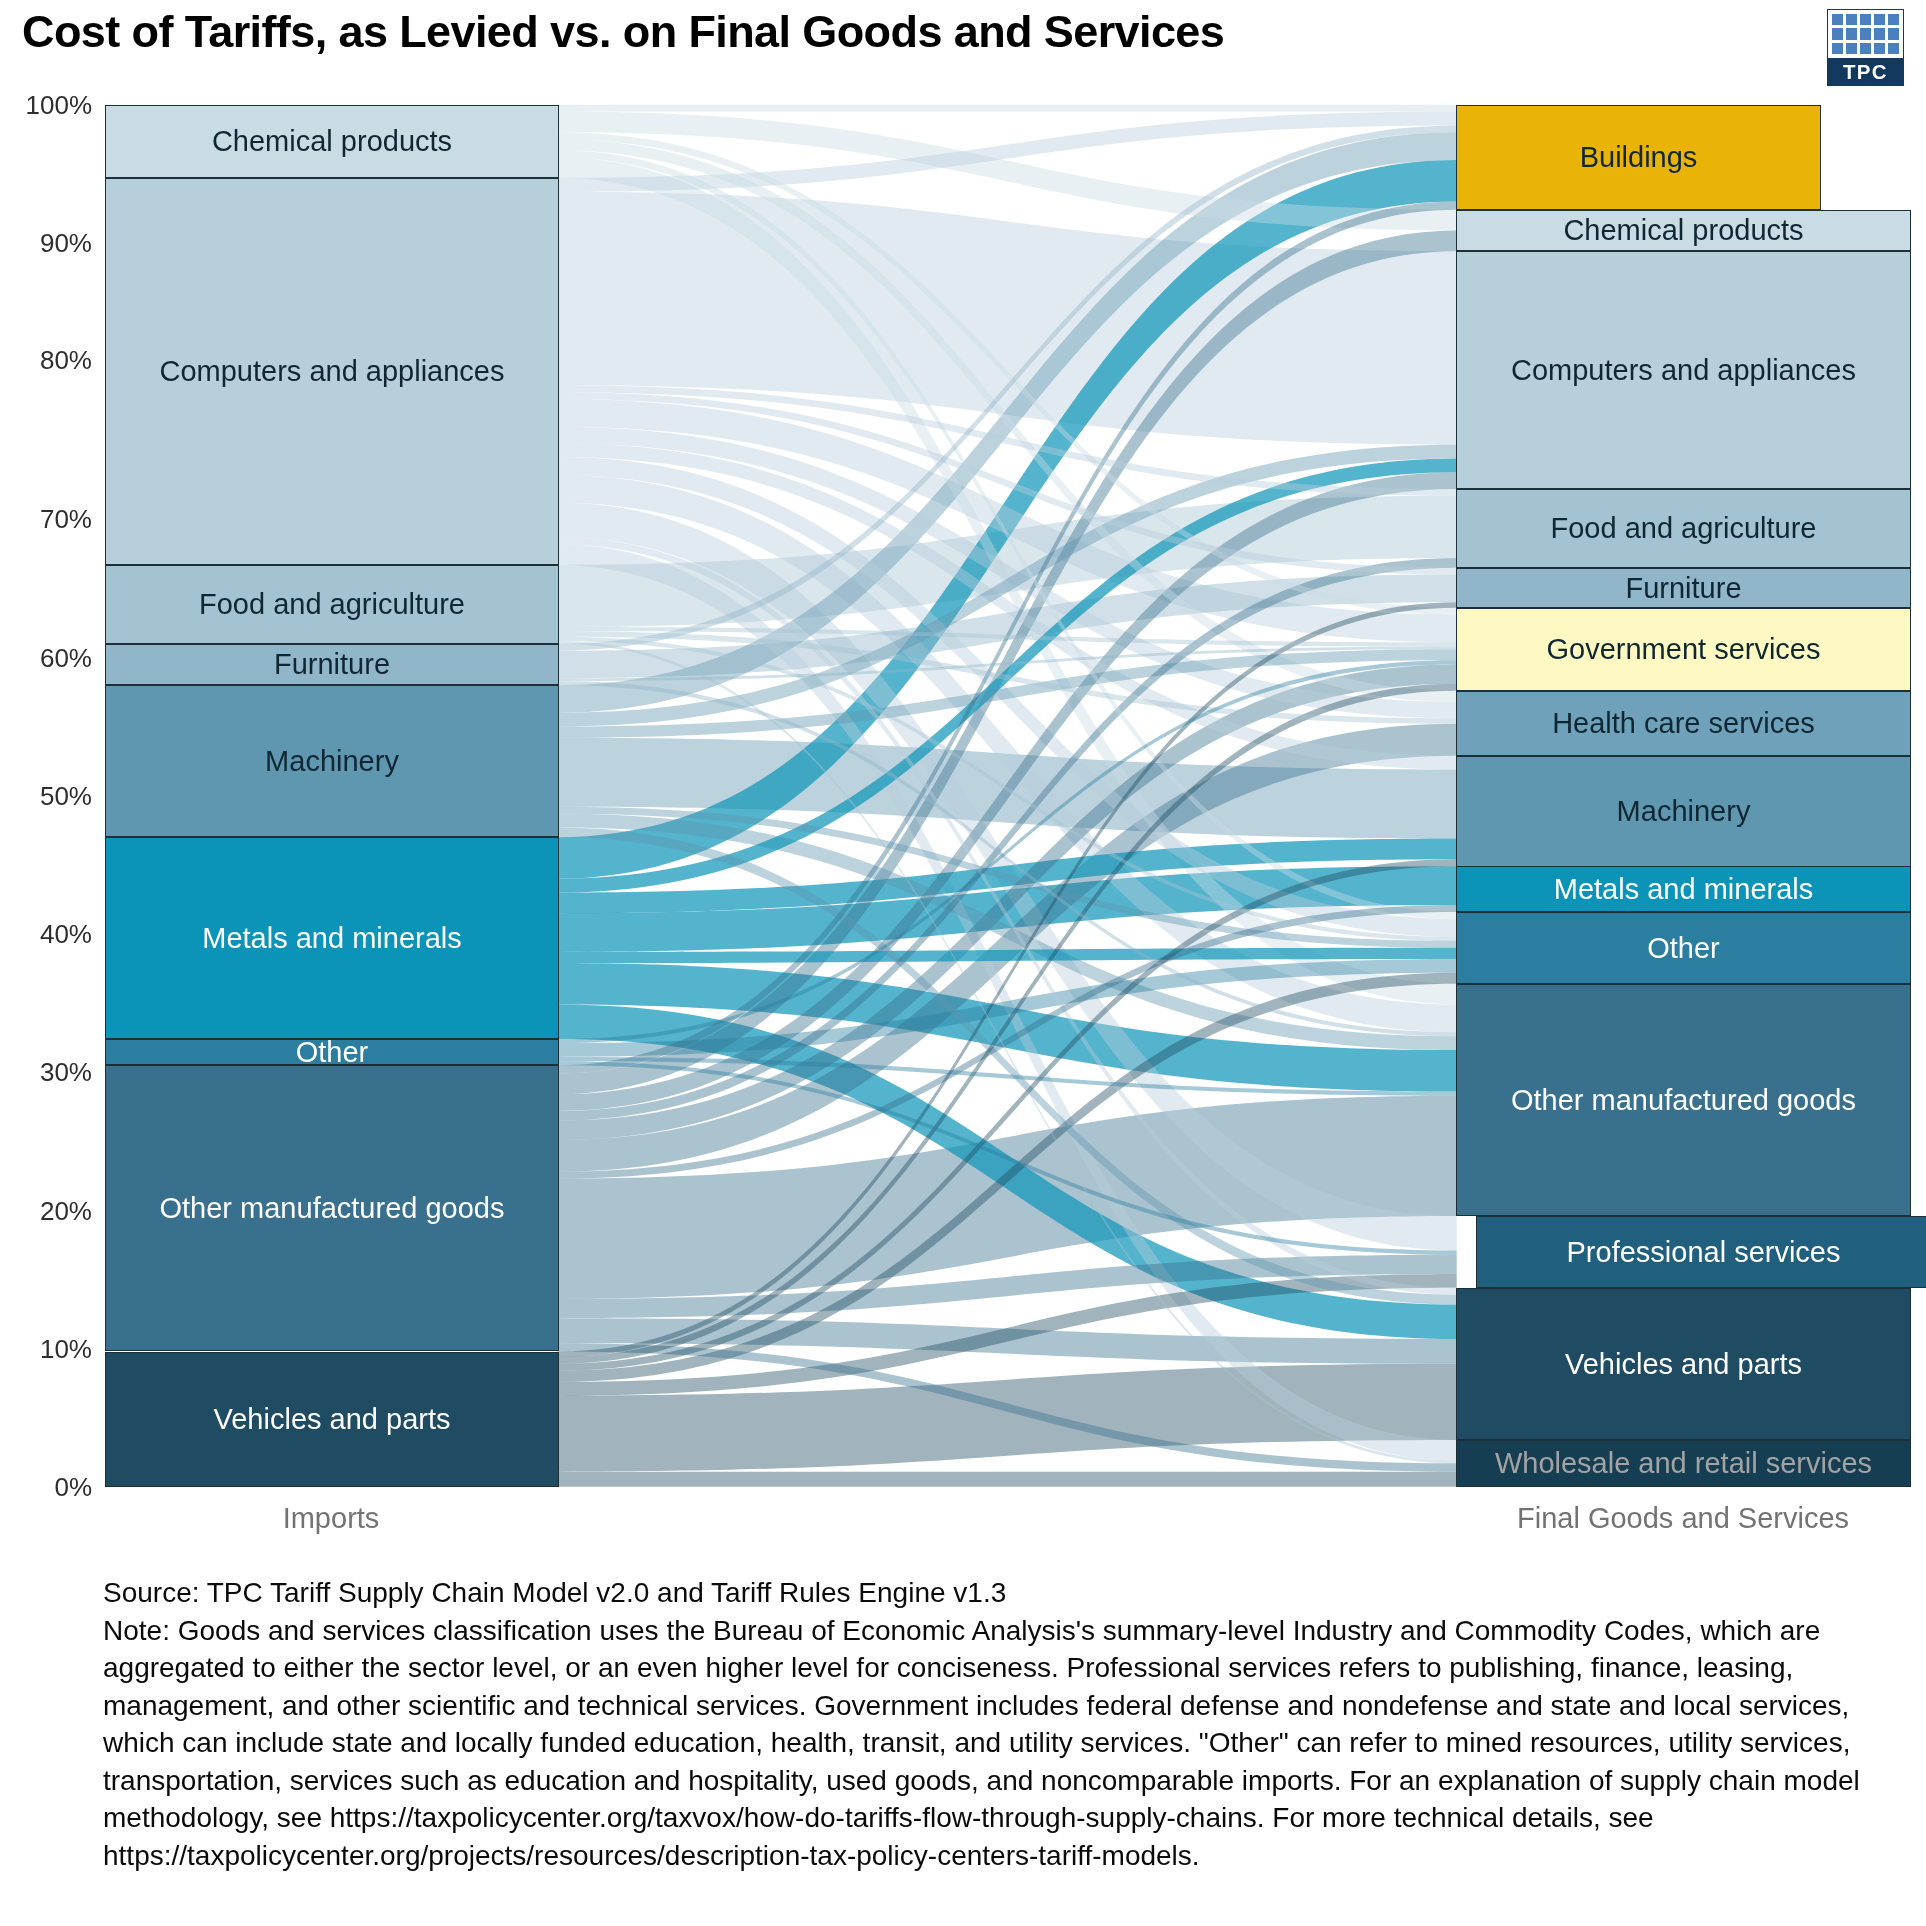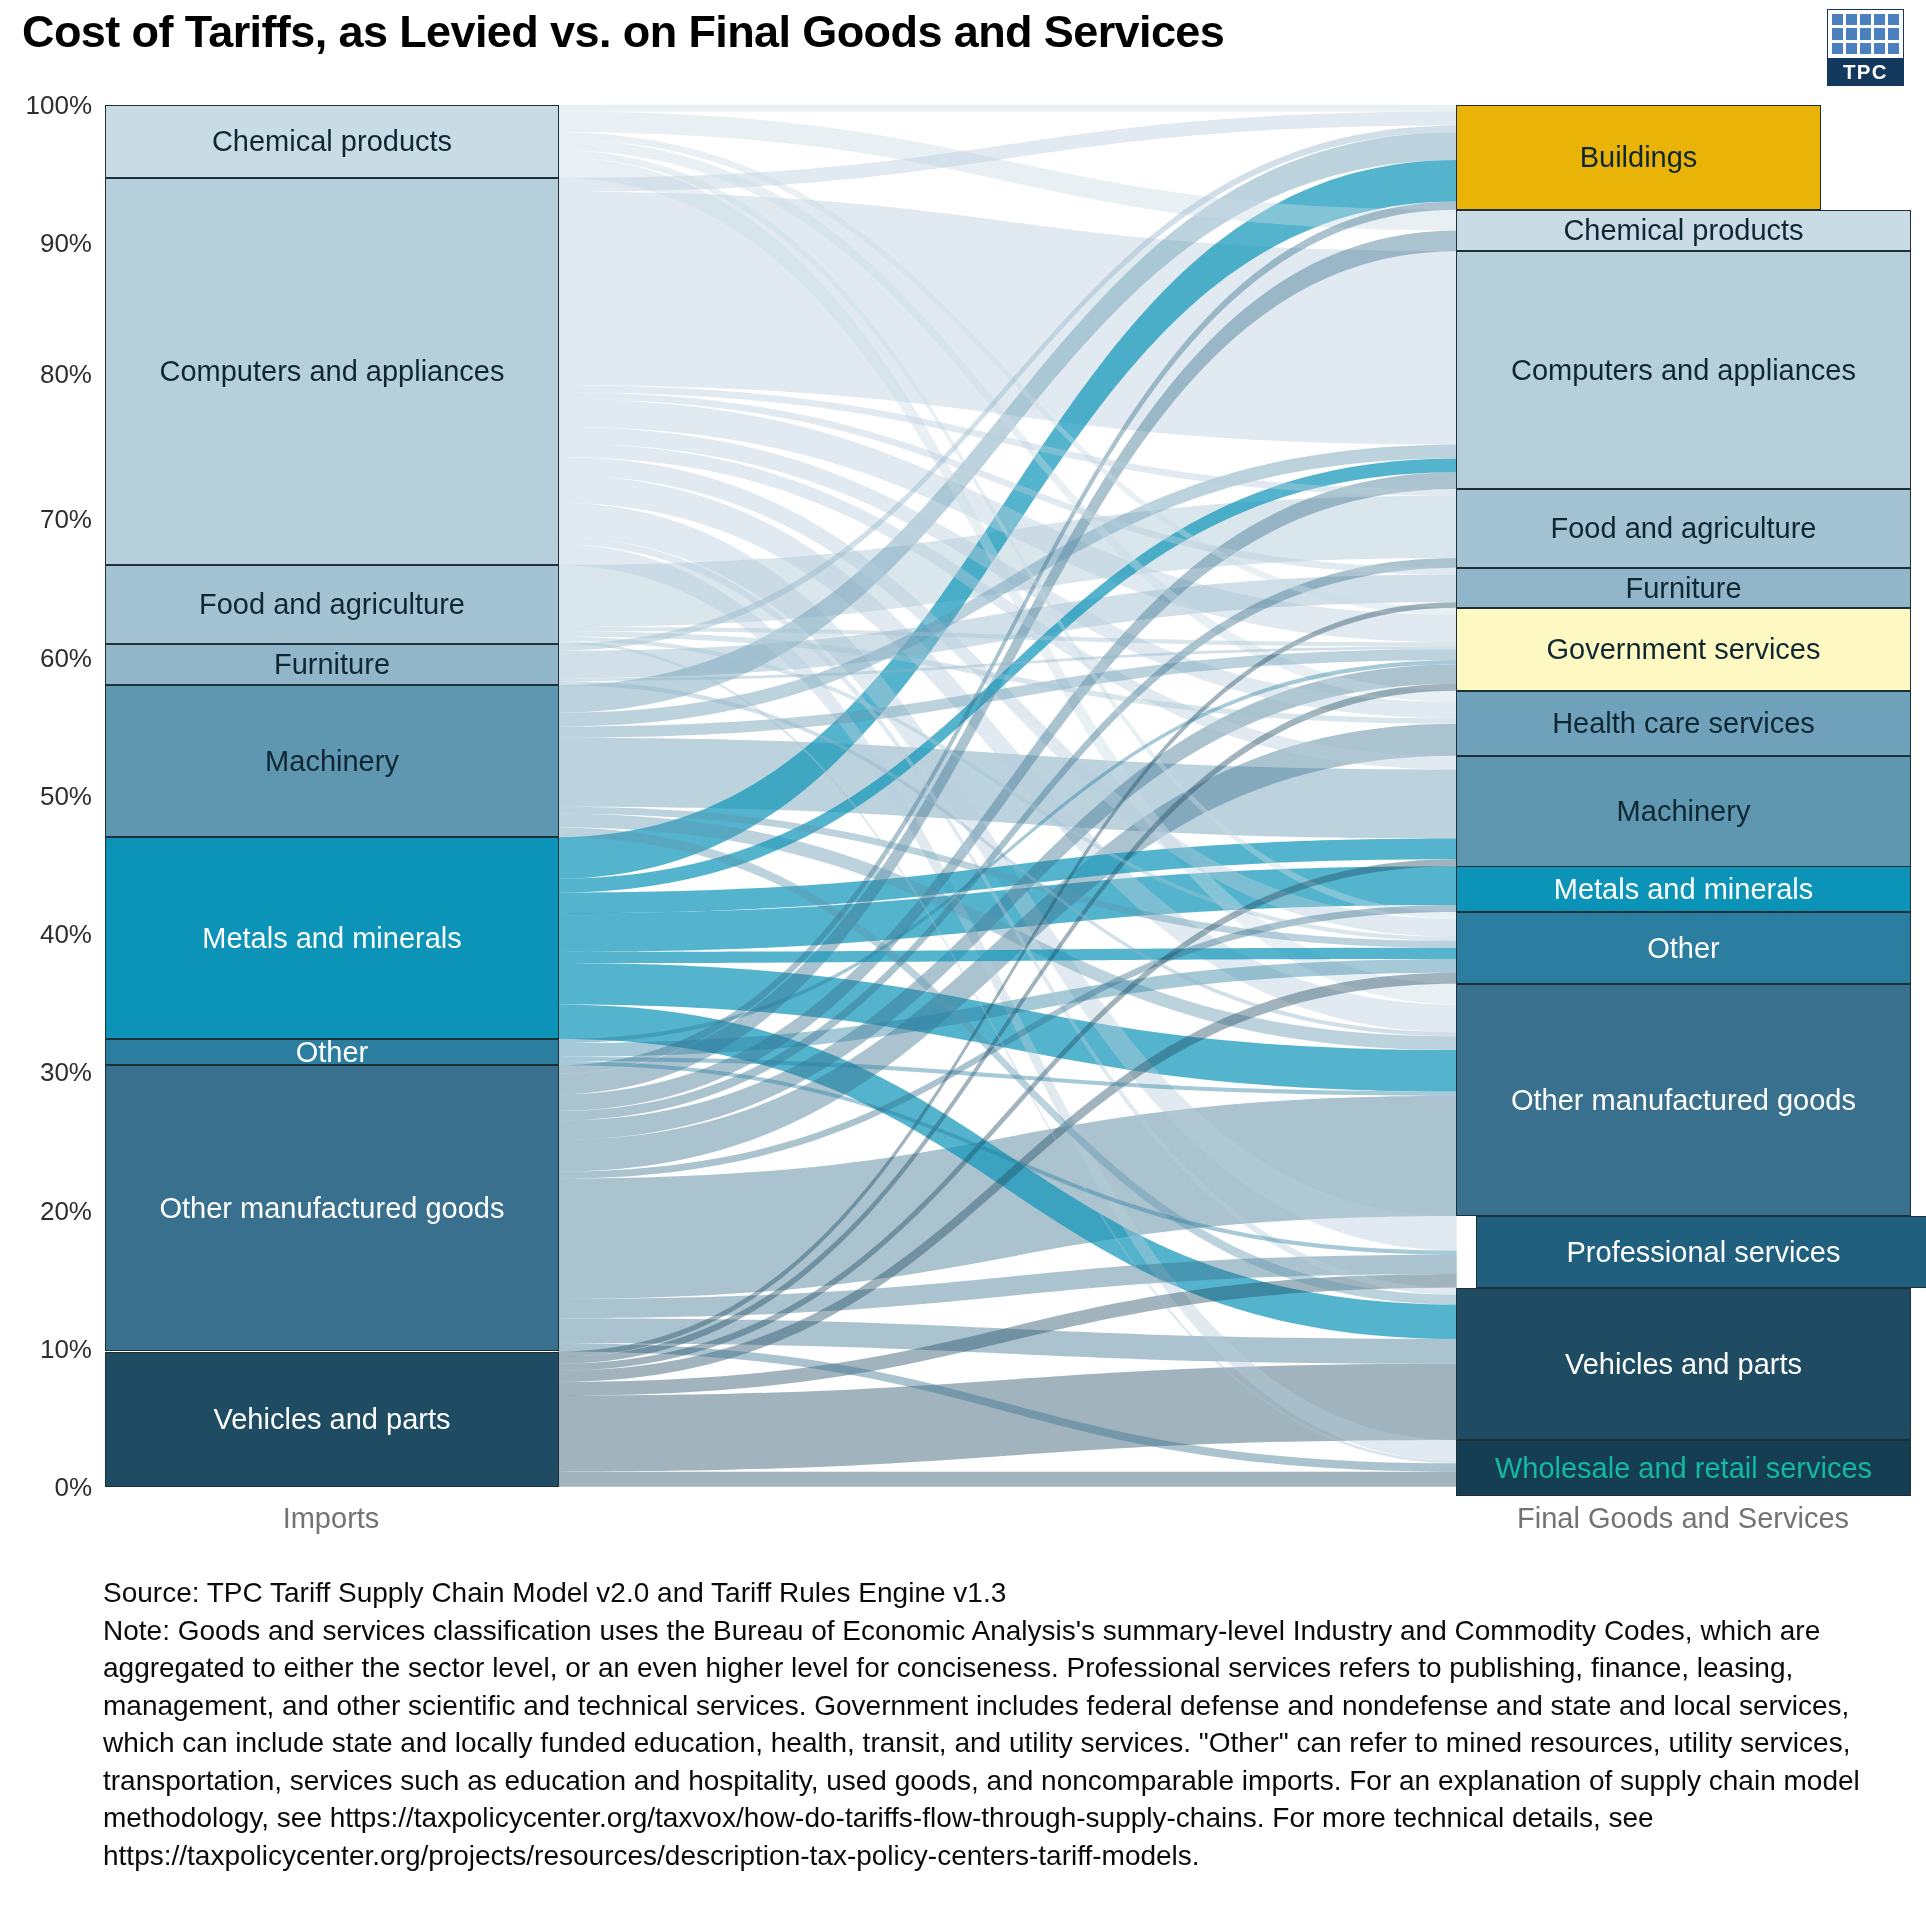--- a/index.html
+++ b/index.html
@@ -136,21 +136,21 @@
       <path d="M 868 1646.4 C 1568.5 1646.4, 1568.5 1700.2, 2269 1700.2 L 2269 1706.7 C 1568.5 1706.7, 1568.5 1652.9, 868 1652.9 Z" fill="#2b7e9f" fill-opacity="0.42"></path>
       <path d="M 868 1618.4 C 1568.5 1618.4, 1568.5 1028.5, 2269 1028.5 L 2269 1035.0 C 1568.5 1035.0, 1568.5 1624.9, 868 1624.9 Z" fill="#2b7e9f" fill-opacity="0.42"></path>
       <path d="M 868 1652.9 C 1568.5 1652.9, 1568.5 1947.8, 2269 1947.8 L 2269 1954.3 C 1568.5 1954.3, 1568.5 1659.3, 868 1659.3 Z" fill="#2b7e9f" fill-opacity="0.42"></path>
       <path d="M 868 998.4 C 1568.5 998.4, 1568.5 2275.1, 2269 2275.1 L 2269 2279.4 C 1568.5 2279.4, 1568.5 1002.7, 868 1002.7 Z" fill="#a4c3d2" fill-opacity="0.42"></path>
       <path d="M 868 1056.5 C 1568.5 1056.5, 1568.5 1007.0, 2269 1007.0 L 2269 1011.3 C 1568.5 1011.3, 1568.5 1060.8, 868 1060.8 Z" fill="#92b6c9" fill-opacity="0.42"></path>
     </svg>
 
   <div id="yaxis">
       <div class="ytick" style="top: 105px;">100%</div>
       <div class="ytick" style="top: 243px;">90%</div>
-      <div class="ytick" style="top: 374px;">80%</div>
+      <div class="ytick" style="top: 360px;">80%</div>
       <div class="ytick" style="top: 519px;">70%</div>
       <div class="ytick" style="top: 658px;">60%</div>
       <div class="ytick" style="top: 796px;">50%</div>
       <div class="ytick" style="top: 934px;">40%</div>
       <div class="ytick" style="top: 1072px;">30%</div>
       <div class="ytick" style="top: 1211px;">20%</div>
       <div class="ytick" style="top: 1349px;">10%</div>
       <div class="ytick" style="top: 1487px;">0%</div>
     </div>
   <div id="lnodes">
@@ -171,21 +171,21 @@
       <div class="node" style="left: 1456px; top: 489px; width: 455px; height: 79px; background: rgb(164, 195, 210); color: rgb(15, 39, 51);">Food and agriculture</div>
       <div class="node" style="left: 1456px; top: 568px; width: 455px; height: 40px; background: rgb(146, 182, 201); color: rgb(15, 39, 51);">Furniture</div>
       <div class="node" style="left: 1456px; top: 608px; width: 455px; height: 83px; background: #fef9c3; color: rgb(15, 39, 51);">Government services</div>
       <div class="node" style="left: 1456px; top: 691px; width: 455px; height: 65px; background: rgb(111, 162, 186); color: rgb(15, 39, 51);">Health care services</div>
       <div class="node" style="left: 1456px; top: 756px; width: 455px; height: 111px; background: rgb(95, 151, 177); color: rgb(15, 39, 51);">Machinery</div>
       <div class="node" style="left: 1456px; top: 866px; width: 455px; height: 46px; background: rgb(11, 148, 184); color: rgb(255, 255, 255);">Metals and minerals</div>
       <div class="node" style="left: 1456px; top: 912px; width: 455px; height: 72px; background: rgb(43, 126, 159); color: rgb(255, 255, 255);">Other</div>
       <div class="node" style="left: 1456px; top: 984px; width: 455px; height: 232px; background: rgb(56, 112, 141); color: rgb(255, 255, 255);">Other manufactured goods</div>
       <div class="node" style="left: 1456px; top: 1216px; width: 455px; height: 72px; background: rgb(32, 96, 126); color: rgb(255, 255, 255); margin-left: 20px;">Professional services</div>
       <div class="node" style="left: 1456px; top: 1288px; width: 455px; height: 152px; background: rgb(31, 76, 98); color: rgb(255, 255, 255);">Vehicles and parts</div>
-      <div class="node" style="left: 1456px; top: 1440px; width: 455px; height: 56px; background: rgb(21, 62, 83); color: #14b8a6;">Wholesale and retail services</div>
+      <div class="node" style="left: 1456px; top: 1440px; width: 455px; height: 47px; background: rgb(21, 62, 83); color: #a3a3a3;">Wholesale and retail services</div>
     </div>
 
   <div class="xlab" id="xlab-left">Imports</div>
   <div class="xlab" id="xlab-right">Final Goods and Services</div>
 
   <div class="footer">
     <div>Source: TPC Tariff Supply Chain Model v2.0 and Tariff Rules Engine v1.3</div>
     <div>Note: Goods and services classification uses the Bureau of Economic Analysis's summary-level Industry and Commodity Codes, which are aggregated to either the sector level, or an even higher level for conciseness. Professional services refers to publishing, finance, leasing, management, and other scientific and technical services. Government includes federal defense and nondefense and state and local services, which can include state and locally funded education, health, transit, and utility services. "Other" can refer to mined resources, utility services, transportation, services such as education and hospitality, used goods, and noncomparable imports. For an explanation of supply chain model methodology, see https://taxpolicycenter.org/taxvox/how-do-tariffs-flow-through-supply-chains. For more technical details, see https://taxpolicycenter.org/projects/resources/description-tax-policy-centers-tariff-models.</div>
   </div>
 

